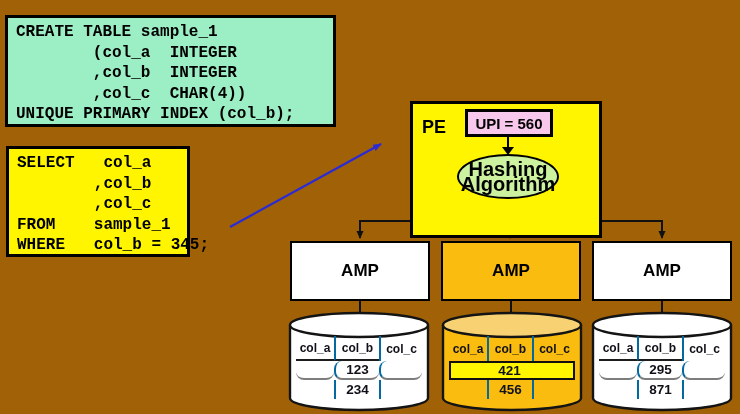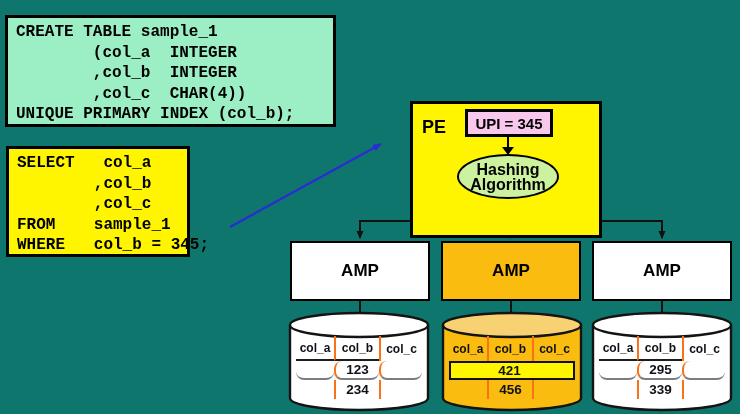--- a/index.html
+++ b/index.html
@@ -1,21 +1,21 @@
 <!DOCTYPE html>
 <html><head>
 <meta charset="utf-8">
 <style>
   * { box-sizing: border-box; margin: 0; padding: 0; }
   html, body { background: #ffffff; }
   #canvas {
     position: relative;
     width: 740px;
     height: 414px;
-    background: #0f766e;
+    background: #a16207;
     overflow: hidden;
     font-family: "Liberation Sans", sans-serif;
   }
   svg.layer { position: absolute; left: 0; top: 0; width: 740px; height: 414px; }
 
   
   .codebox {
     position: absolute;
     border: 3px solid #000000;
   }
@@ -54,21 +54,21 @@
   }
   #upi-arrow-head {
     position: absolute; left: 89px; top: 43px; width: 0; height: 0;
     border-left: 6px solid transparent; border-right: 6px solid transparent;
     border-top: 8px solid #000;
   }
   #hash-ellipse {
     position: absolute; left: 44px; top: 50px; width: 102px; height: 45px;
     background: #CCF2A0; border: 2.5px solid #000000; border-radius: 50%;
     display: flex; align-items: center; justify-content: center;
-    text-align: center; font-size: 16px; line-height: 15px; font-weight: bold;
+    text-align: center; font-size: 20px; line-height: 15px; font-weight: bold;
     color: #000; white-space: pre-line;
   }
 
   
   .amp {
     position: absolute; top: 241px; width: 140px; height: 60px;
     background: #ffffff; border: 2.5px solid #000000;
     display: flex; align-items: center; justify-content: center;
     font-size: 17px; font-weight: bold; color: #000;
   }
@@ -84,21 +84,21 @@
     grid-template-rows: 25px 19px 19px;
     color: #101018;
     font-weight: bold;
   }
   #table1 { left: 296px; }
   #table2 { left: 449px; }
   #table3 { left: 599px; }
   .cell { display: flex; align-items: center; justify-content: center; }
   .th { font-size: 12px; }
   .td { font-size: 13.5px; }
-  .vl { border-left: 2px solid #f97316; }
+  .vl { border-left: 2px solid #0369a1; }
   .hl { border-bottom: 2px solid #1d1d1d; }
   .rl { border-bottom: 2px solid #7d7d7d; border-radius: 8px; }
   .band   { background: #FFF500; border-top: 2.5px solid #101010; border-bottom: 2.5px solid #101010; }
   .band-l { border-left: 2.5px solid #101010; }
   .band-r { border-right: 2.5px solid #101010; }
 </style>
 </head>
 <body>
 
 <div id="canvas">
@@ -156,21 +156,21 @@
   <div class="codebox" id="select-box">
     <pre>SELECT   col_a
         ,col_b
         ,col_c
 FROM    sample_1
 WHERE   col_b = 345;</pre>
   </div>
 
   <div id="pe-box">
     <span id="pe-label">PE</span>
-    <div id="upi-box">UPI = 345</div>
+    <div id="upi-box">UPI = 560</div>
     <div id="upi-arrow-line"></div>
     <div id="upi-arrow-head"></div>
     <div id="hash-ellipse">Hashing
 Algorithm</div>
   </div>
 
   <div class="amp" id="amp1">AMP</div>
   <div class="amp" id="amp2">AMP</div>
   <div class="amp" id="amp3">AMP</div>
 
@@ -199,17 +199,17 @@
   </div>
 
   <div class="dtable" id="table3">
     <div class="cell th hl">col_a</div>
     <div class="cell th vl hl">col_b</div>
     <div class="cell th vl">col_c</div>
     <div class="cell td rl"></div>
     <div class="cell td vl rl">295</div>
     <div class="cell td vl rl"></div>
     <div class="cell td"></div>
-    <div class="cell td vl">339</div>
+    <div class="cell td vl">871</div>
     <div class="cell td vl"></div>
   </div>
 
 </div>
 
 </body></html>

